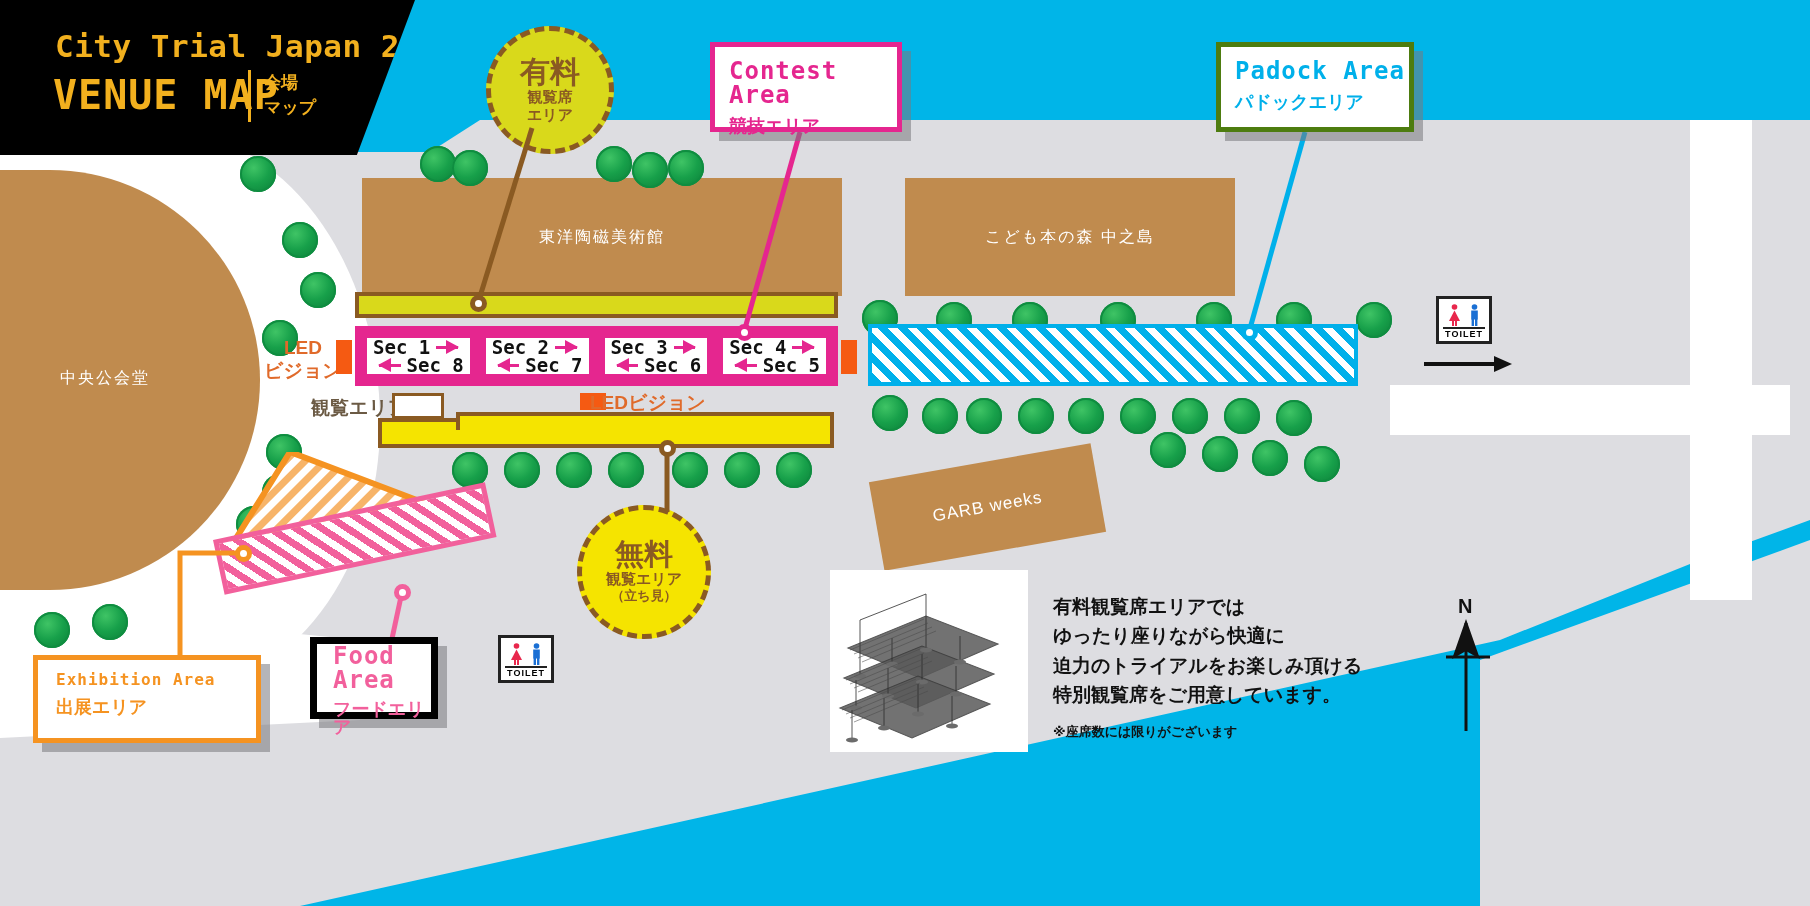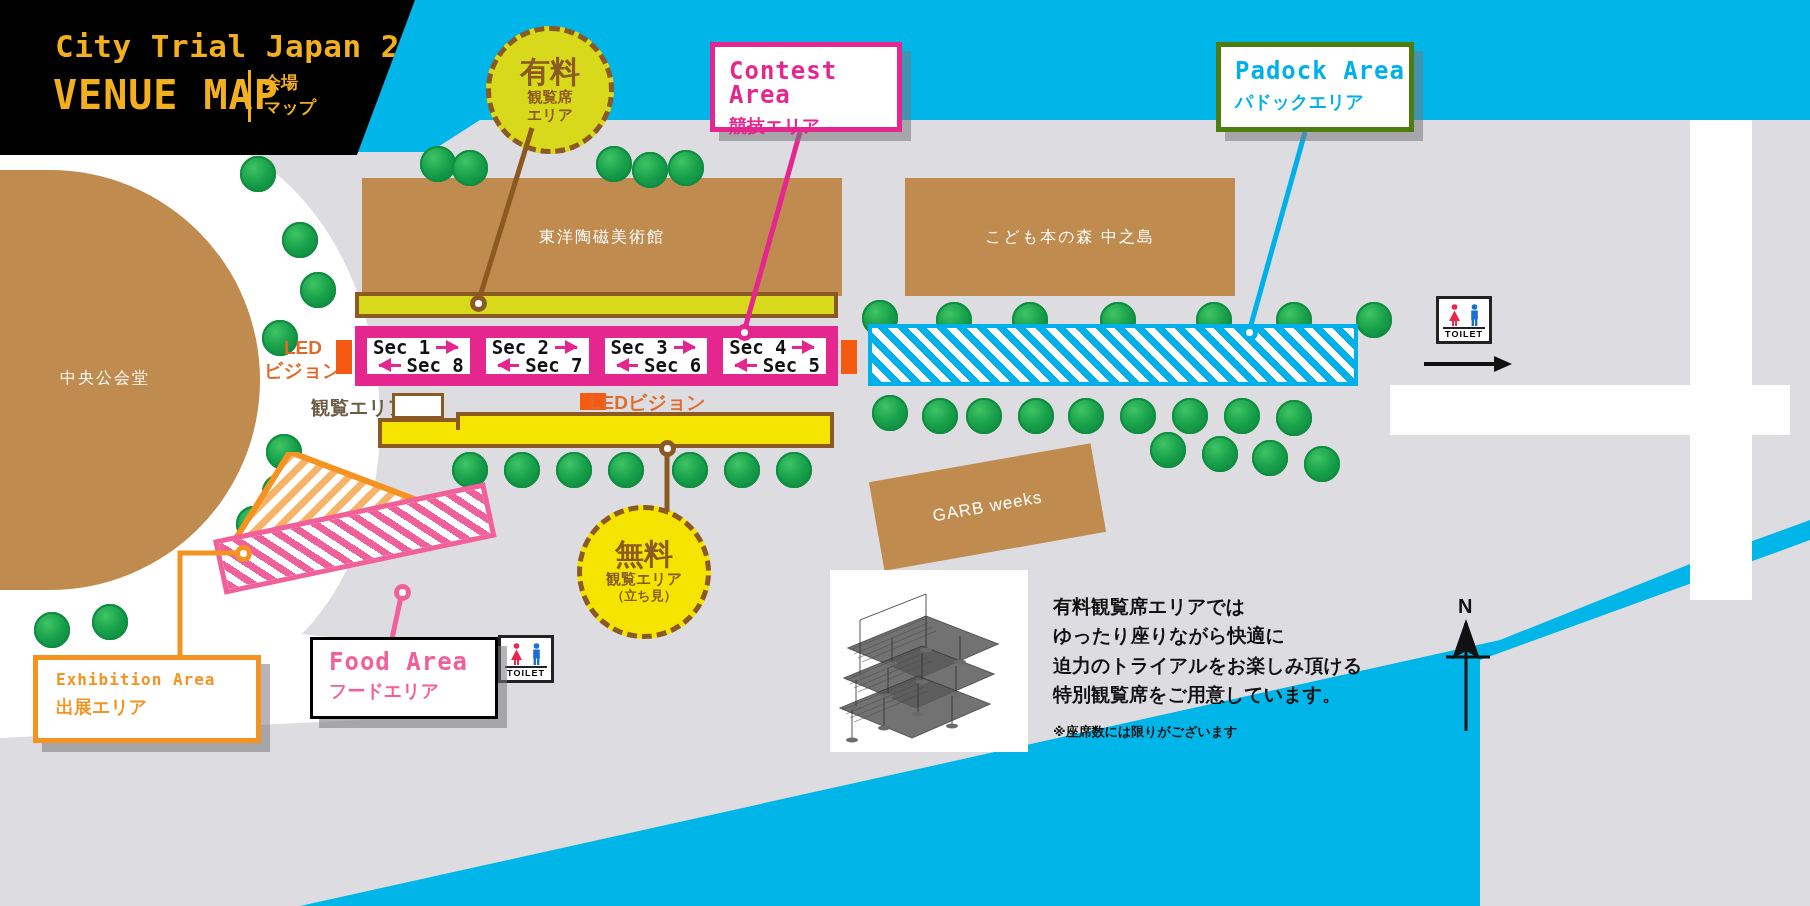--- a/index.html
+++ b/index.html
@@ -306,22 +306,22 @@
     <div class="en" style="color:#00b0ea;font-size:24px;">Padock Area</div>
     <div class="jp" style="color:#00b0ea;font-size:18px;margin-top:10px;">パドックエリア</div>
   </div>
 
   <div class="callout" style="left:33px;top:655px;width:228px;height:88px;border:5px solid #f59321;
               box-sizing:border-box;padding:12px 0 0 18px;">
     <div class="en" style="color:#f59321;font-size:16px;">Exhibition Area</div>
     <div class="jp" style="color:#f59321;font-size:18px;margin-top:10px;">出展エリア</div>
   </div>
 
-  <div class="callout" style="left:310px;top:637px;width:188px;height:82px;border:3px solid #000000;
-              box-sizing:border-box;padding:10px 0 0 16px;">
+  <div class="callout" style="left:310px;top:637px;width:128px;height:82px;border:7px solid #000000;
+              box-sizing:border-box;padding:0 0 0 16px;">
     <div class="en" style="color:#f2609c;font-size:24px;">Food Area</div>
     <div class="jp" style="color:#f2609c;font-size:18px;margin-top:8px;">フードエリア</div>
   </div>
 
   <div class="toilet" style="left:1436px;top:296px;width:56px;height:48px;">
     <div class="glyphs">
       <svg width="13" height="22" viewBox="0 0 13 22">
         <circle cx="6.5" cy="3" r="2.8" fill="#e8274c"></circle>
         <polygon points="6.5,6.5 12,17 1,17" fill="#e8274c"></polygon>
         <rect x="4" y="16" width="2" height="6" fill="#e8274c"></rect>

